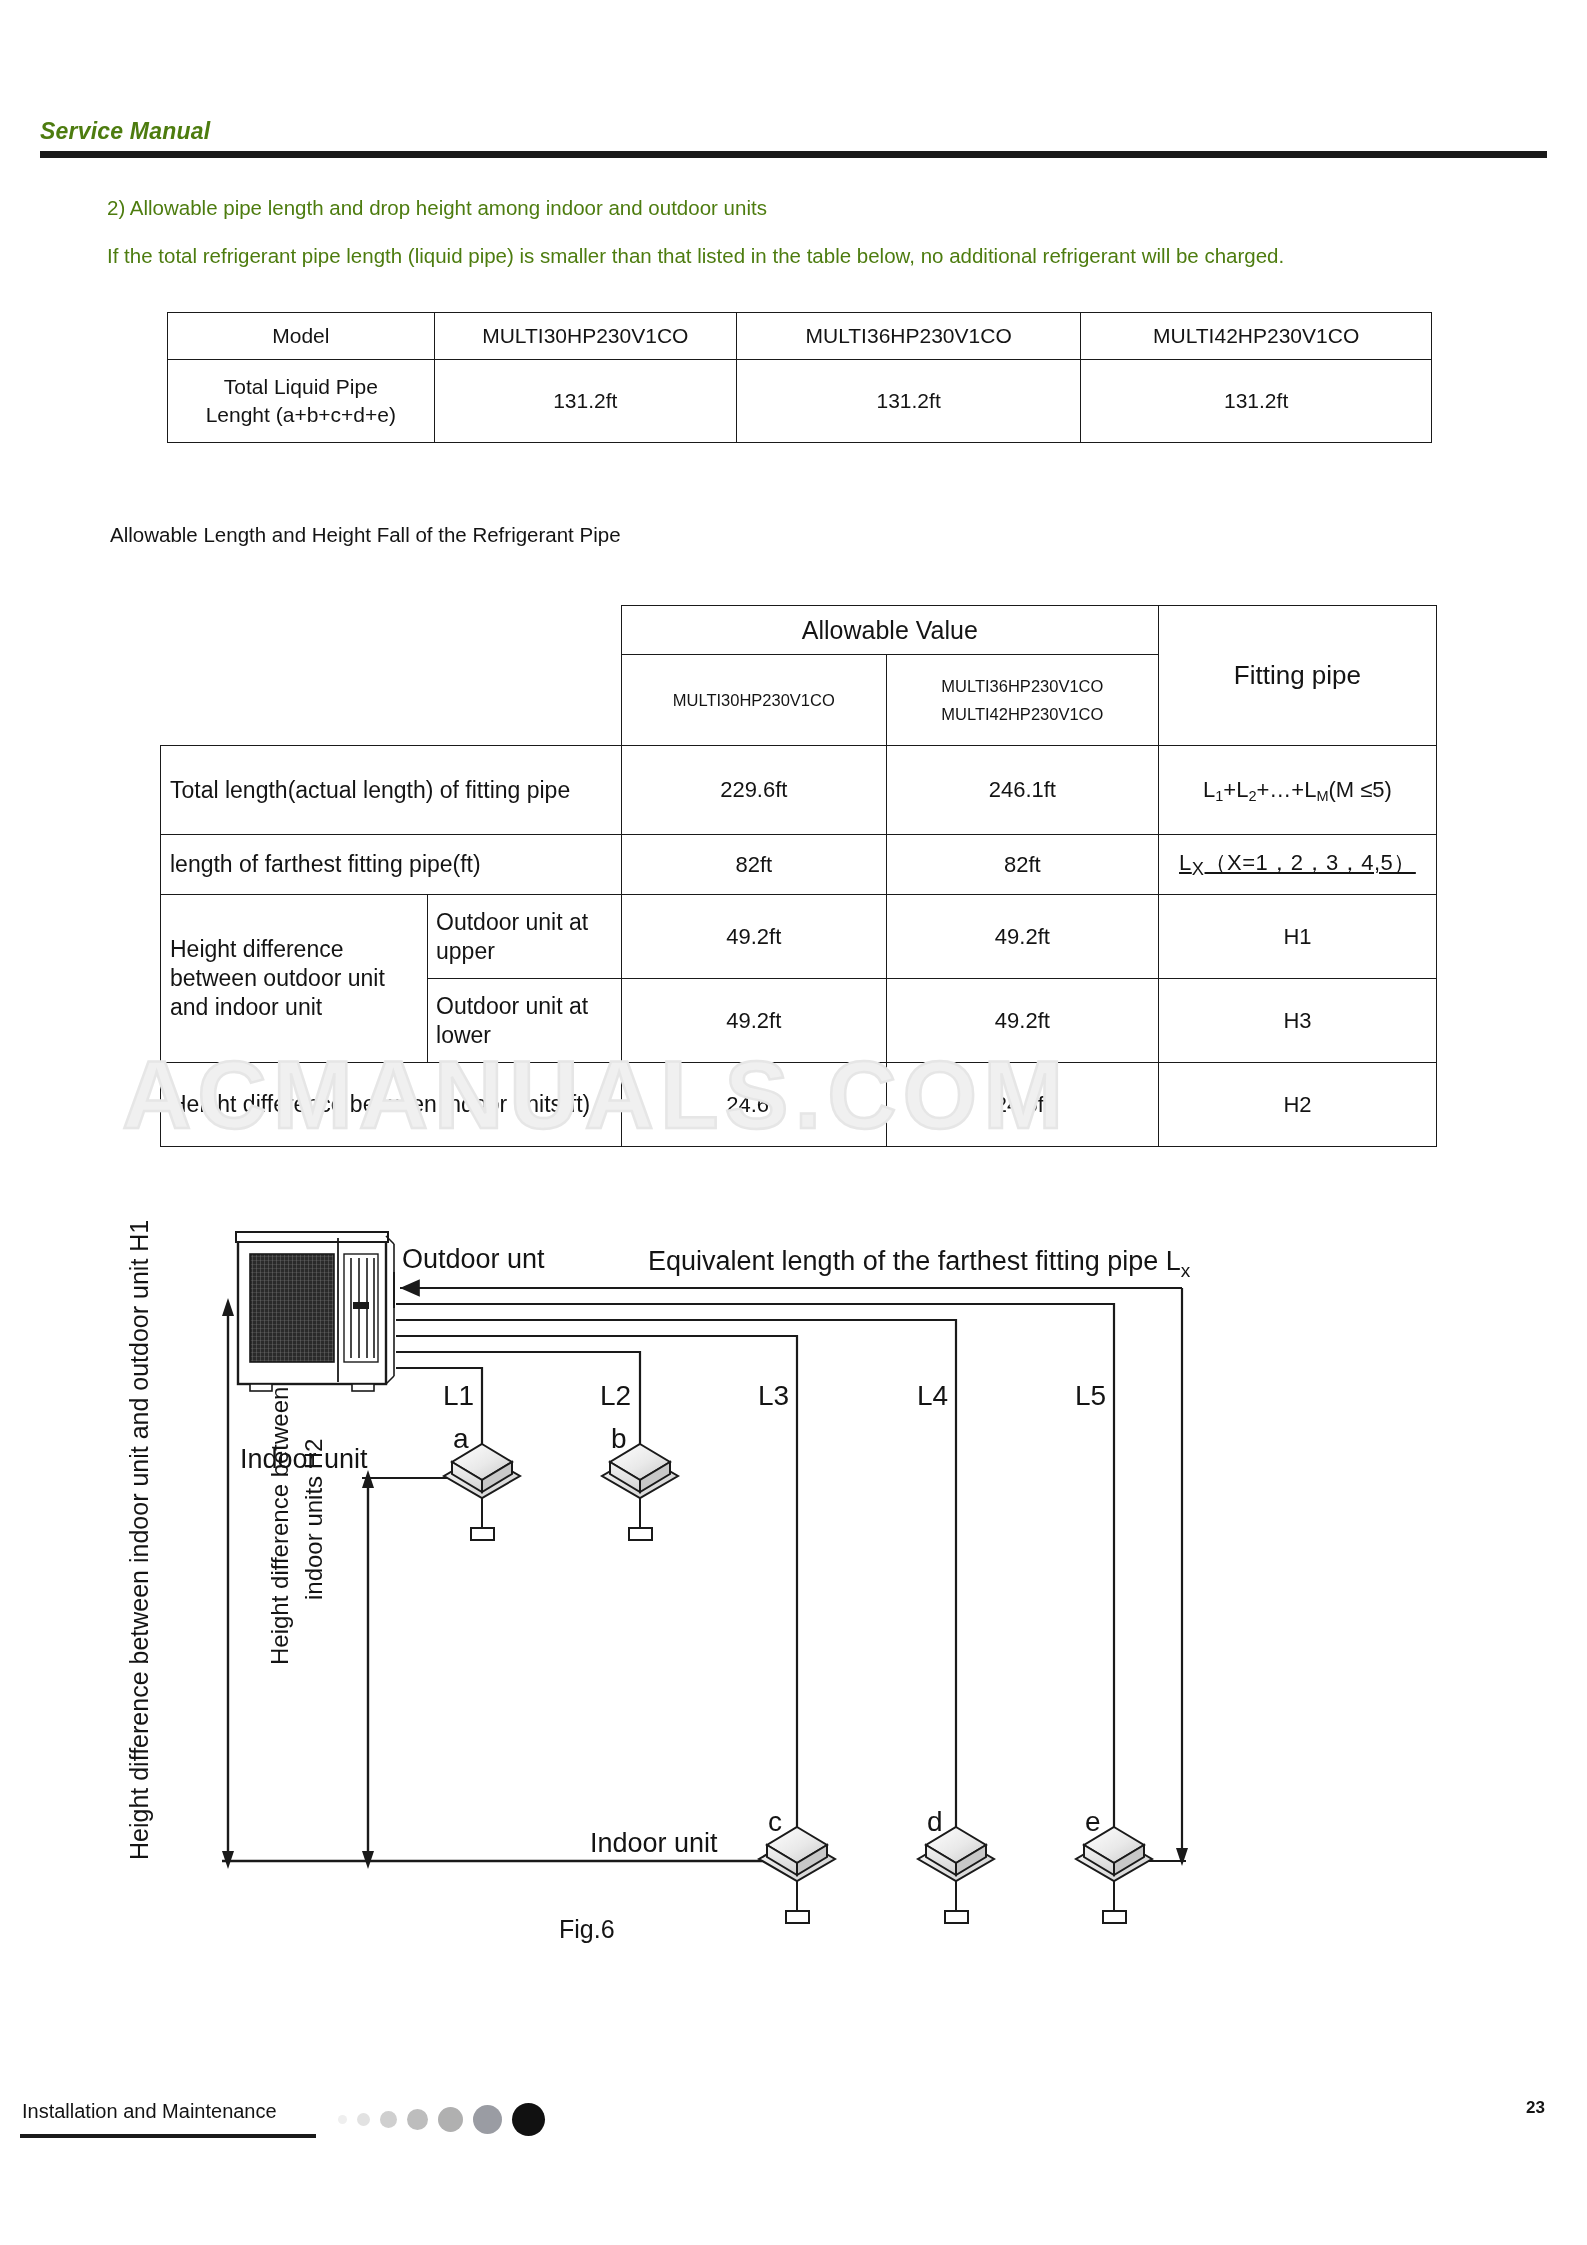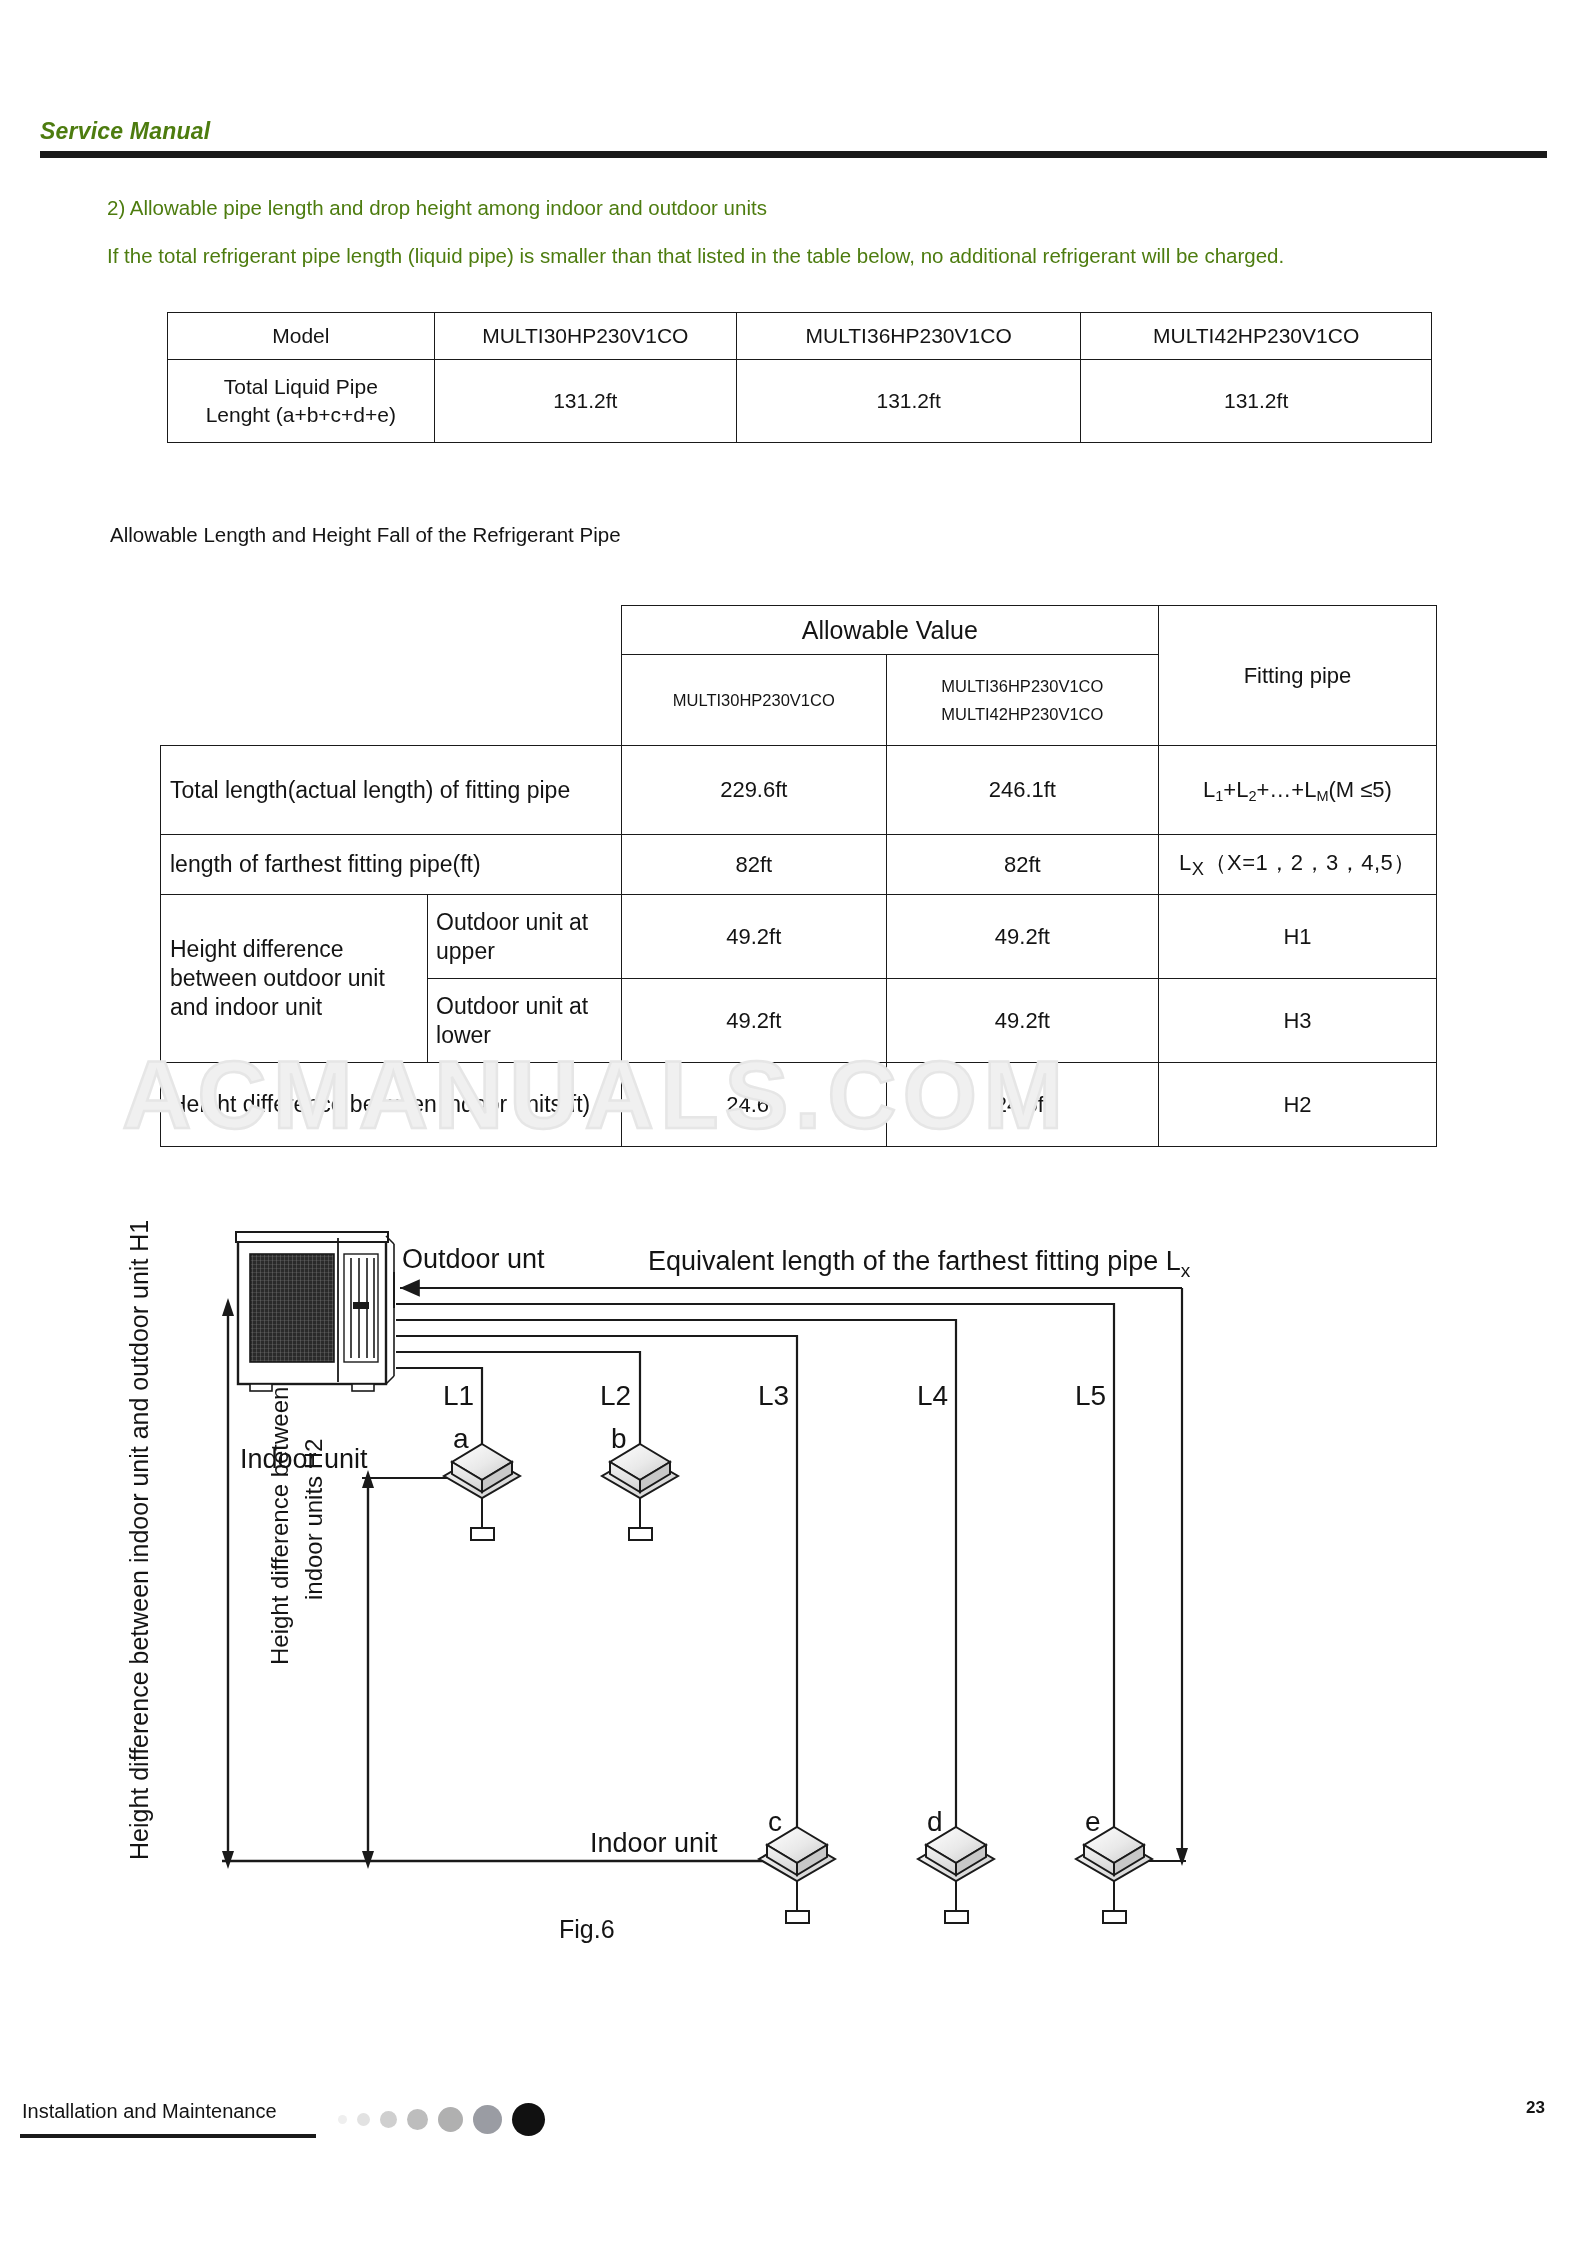--- a/index.html
+++ b/index.html
@@ -56,33 +56,33 @@
 
   
   .tbl2-wrap { position:absolute; left:160px; top:605px; }
   .tbl2 { width:1277px; font-size:22px; }
   .tbl2 .c-lab1 { width:252px; }
   .tbl2 .c-lab2 { width:180px; }
   .tbl2 .c-v1   { width:255px; }
   .tbl2 .c-v2   { width:262px; }
   .tbl2 .c-fit  { width:268px; }
   .tbl2 .av-head { font-size:25px; height:44px; }
-  .tbl2 .fit-head { font-size:22px; }
+  .tbl2 .fit-head { font-size:26px; }
   .tbl2 .model-sub { font-size:16.5px; height:86px; line-height:1.7; }
   .tbl2 .lab { text-align:left; padding-left:9px; font-size:23px; line-height:1.25; }
   .tbl2 .blank { border-top:none; border-left:none; }
   .tbl2 .r-tall td { height:84px; }
   .tbl2 .r-mid  td { height:55px; }
   .tbl2 .r-h    td { height:79px; }
   .tbl2 .sub-lab { text-align:left; padding-left:8px; font-size:23px; line-height:1.22; }
 
   
   .f sub { font-size:0.66em; vertical-align:-0.25em; }
   .f { font-size:22px; white-space:nowrap; }
-  .f-lx { font-size:22px; white-space:nowrap; letter-spacing:0.5px; }
+  .f-lx { font-size:22px; white-space:nowrap; letter-spacing:0.5px;text-decoration:underline; }
 
   
   .watermark {
     position:absolute; left:122px; top:1040px;
     font-size:96px; font-weight:bold;
     letter-spacing:6px;
     color:transparent;
     -webkit-text-stroke:2.5px #e6e6e6;
     text-shadow:0 0 0 #f0f0f0;
     pointer-events:none;

